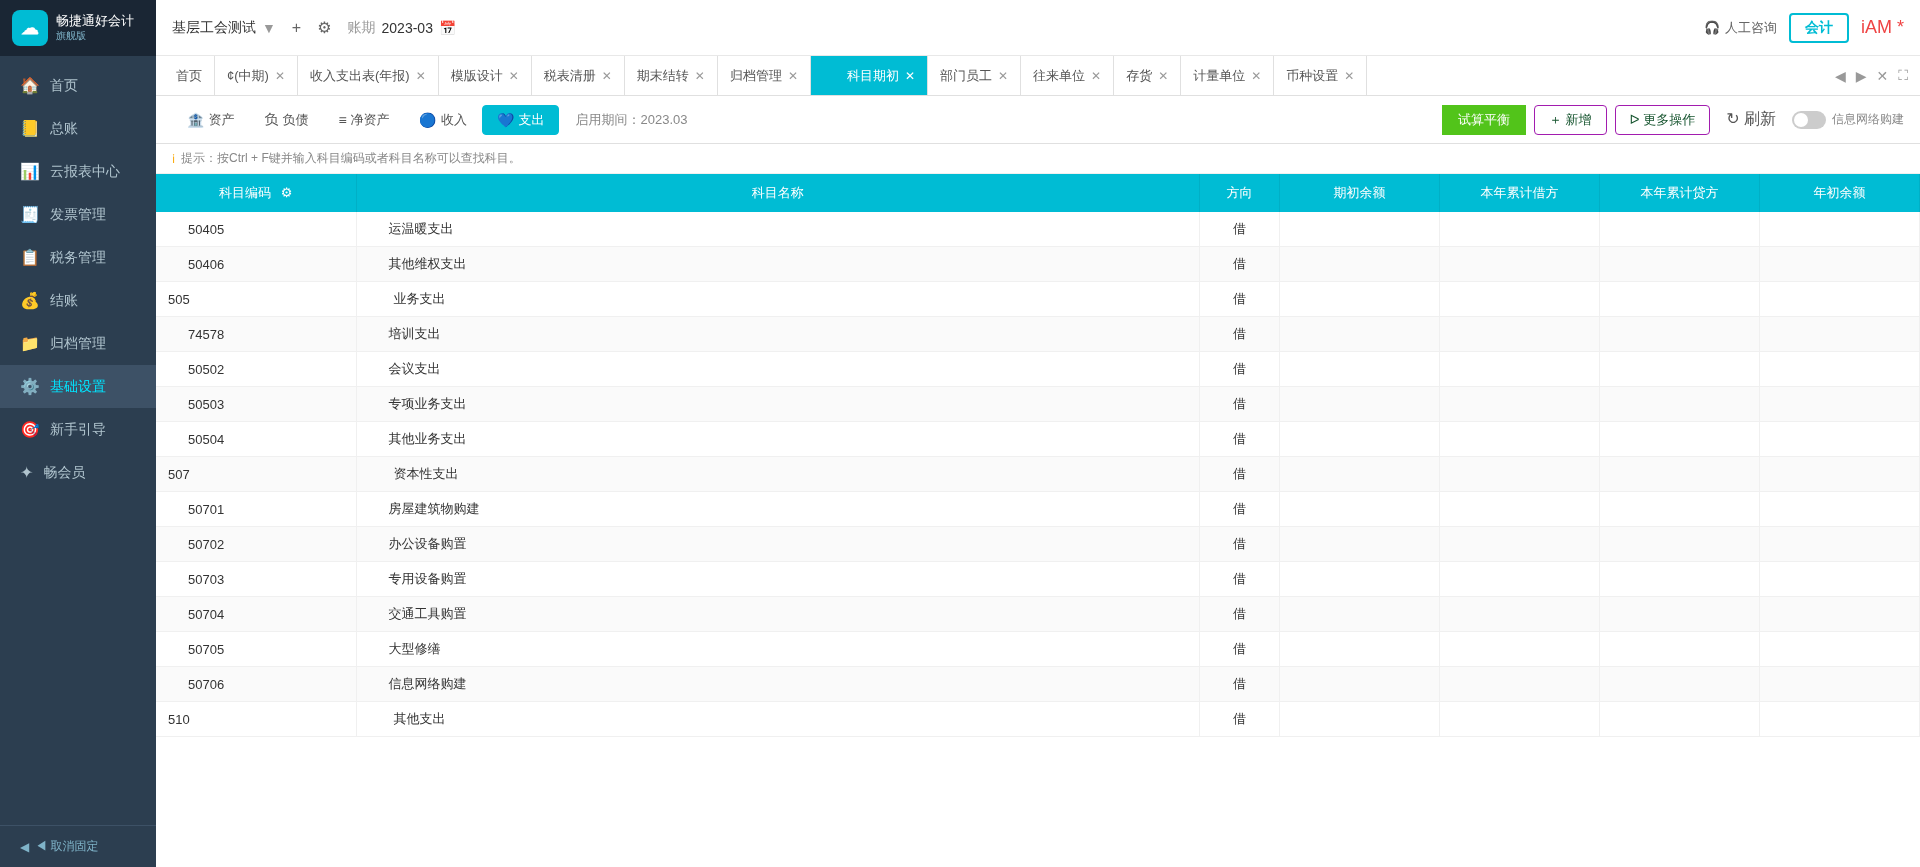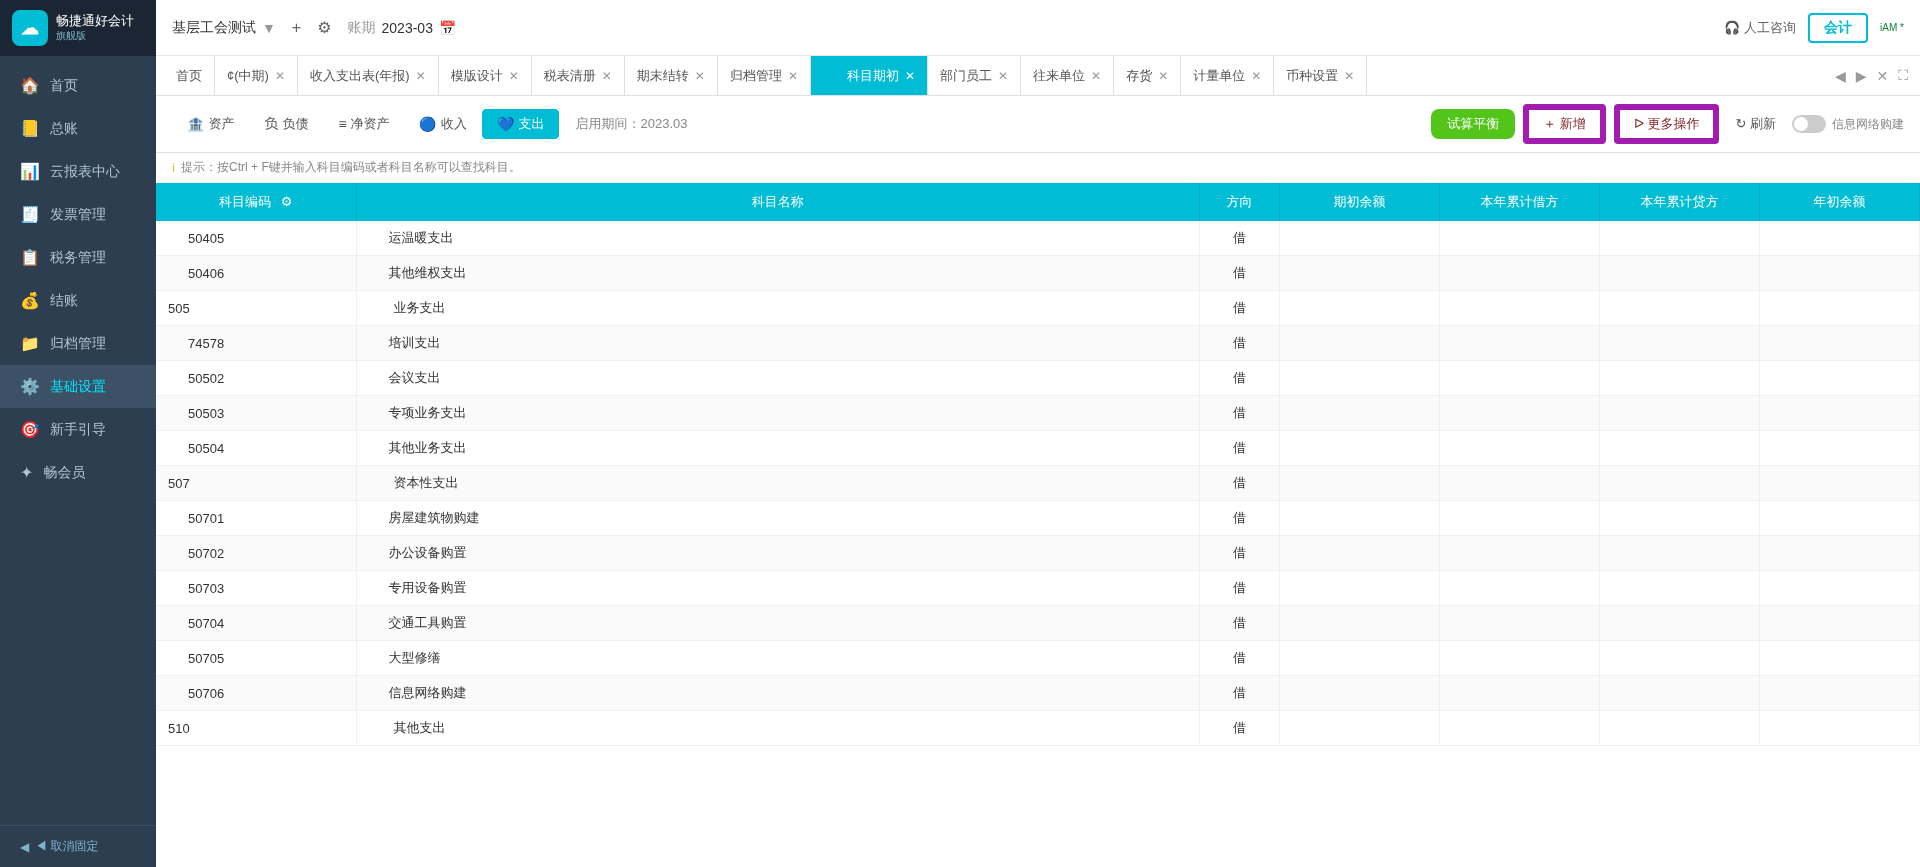--- a/index.html
+++ b/index.html
@@ -112,22 +112,22 @@
       background: #fff;
       border: 2px solid #00bcd4;
       color: #00bcd4;
       padding: 4px 14px;
       border-radius: 4px;
       cursor: pointer;
       font-size: 14px;
       font-weight: bold;
     }
     .iamstar {
-      color: #15803d;
-      font-size: 10px;
+      color: #ef4444;
+      font-size: 18px;
     }
 
     
     .tabbar {
       background: #fff;
       border-bottom: 1px solid #e0e0e0;
       display: flex;
       align-items: center;
       padding: 0 8px;
       height: 40px;
@@ -194,42 +194,42 @@
       display: flex;
       align-items: center;
       gap: 6px;
     }
     .hint-icon { color: #faad14; }
     .btn-green {
       background: #52c41a;
       color: #fff;
       border: none;
       padding: 6px 16px;
-      border-radius: 8px;
+      border-radius: 0;
       cursor: pointer;
       font-size: 13px;
     }
     .btn-outline {
       background: #fff;
-      color: #7f1d1d;
-      border: 6px solid #a21caf;
+      color: #14532d;
+      border: 1px solid #a21caf;
       padding: 5px 14px;
       border-radius: 4px;
       cursor: pointer;
       font-size: 13px;
       display: flex;
       align-items: center;
       gap: 4px;
     }
     .btn-icon-only {
       background: none;
       border: none;
       color: #555;
       cursor: pointer;
-      font-size: 13px;
+      font-size: 16px;
       display: flex;
       align-items: center;
       gap: 4px;
       padding: 5px 8px;
     }
     .toggle-switch {
       display: flex;
       align-items: center;
       gap: 6px;
       font-size: 12px;

